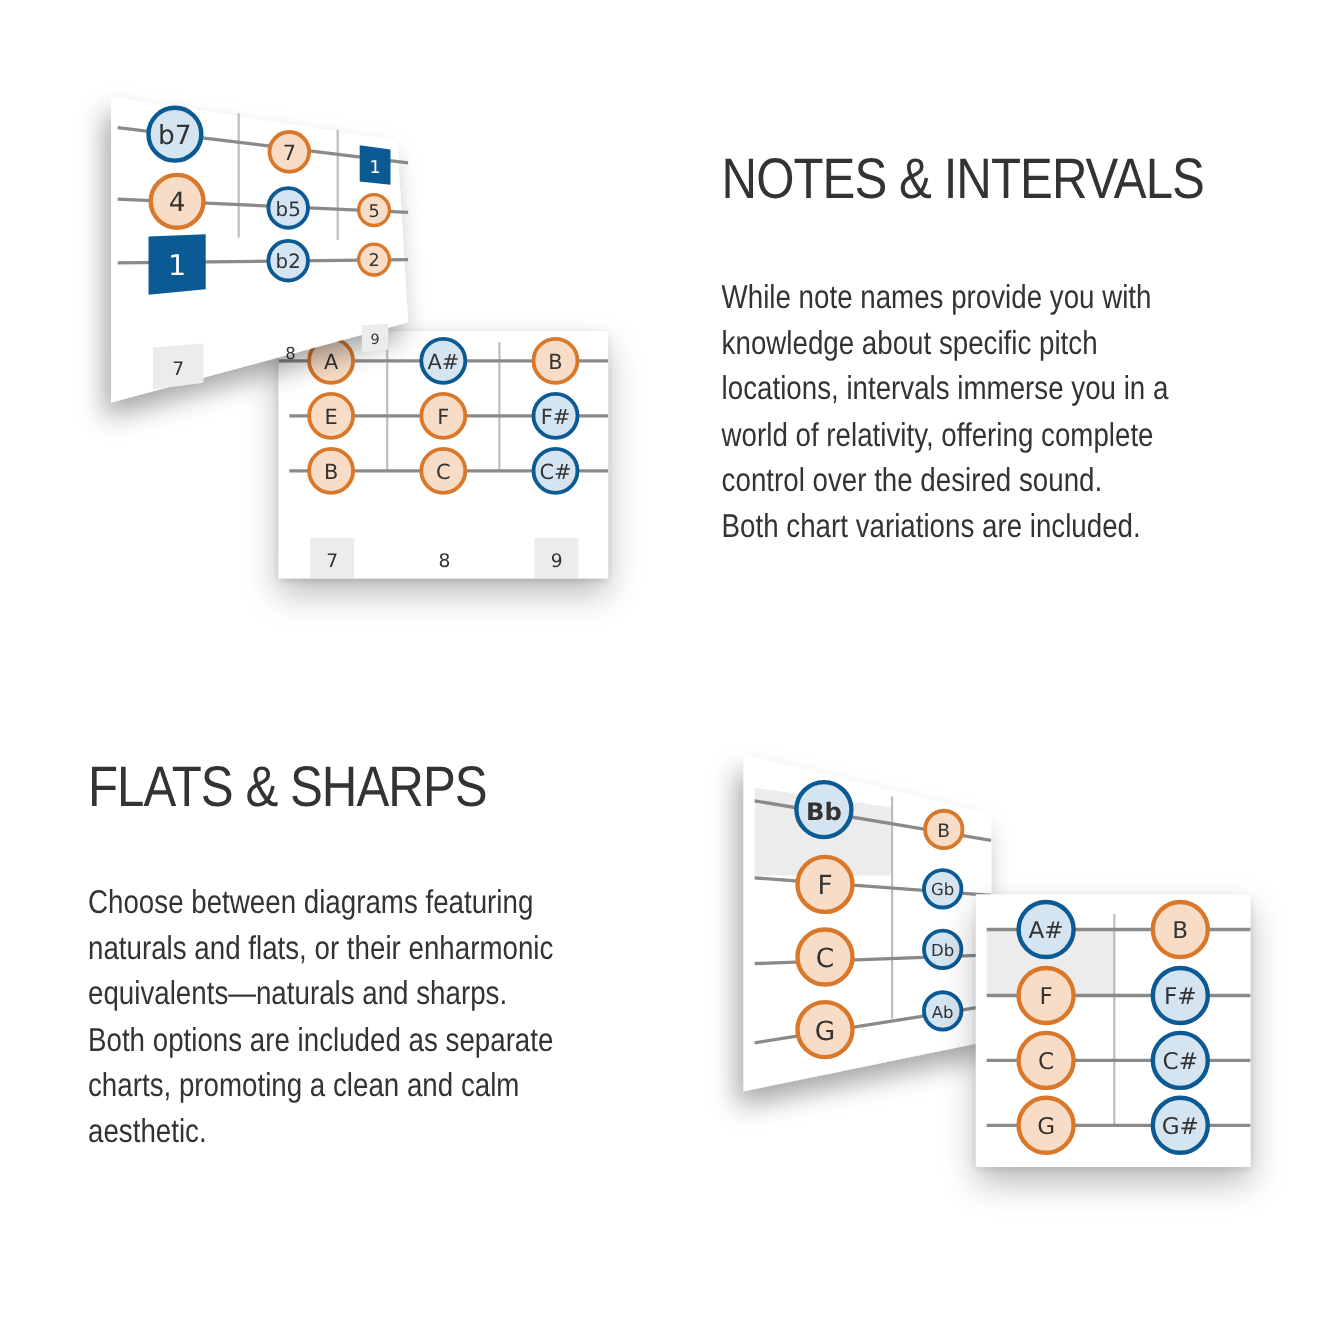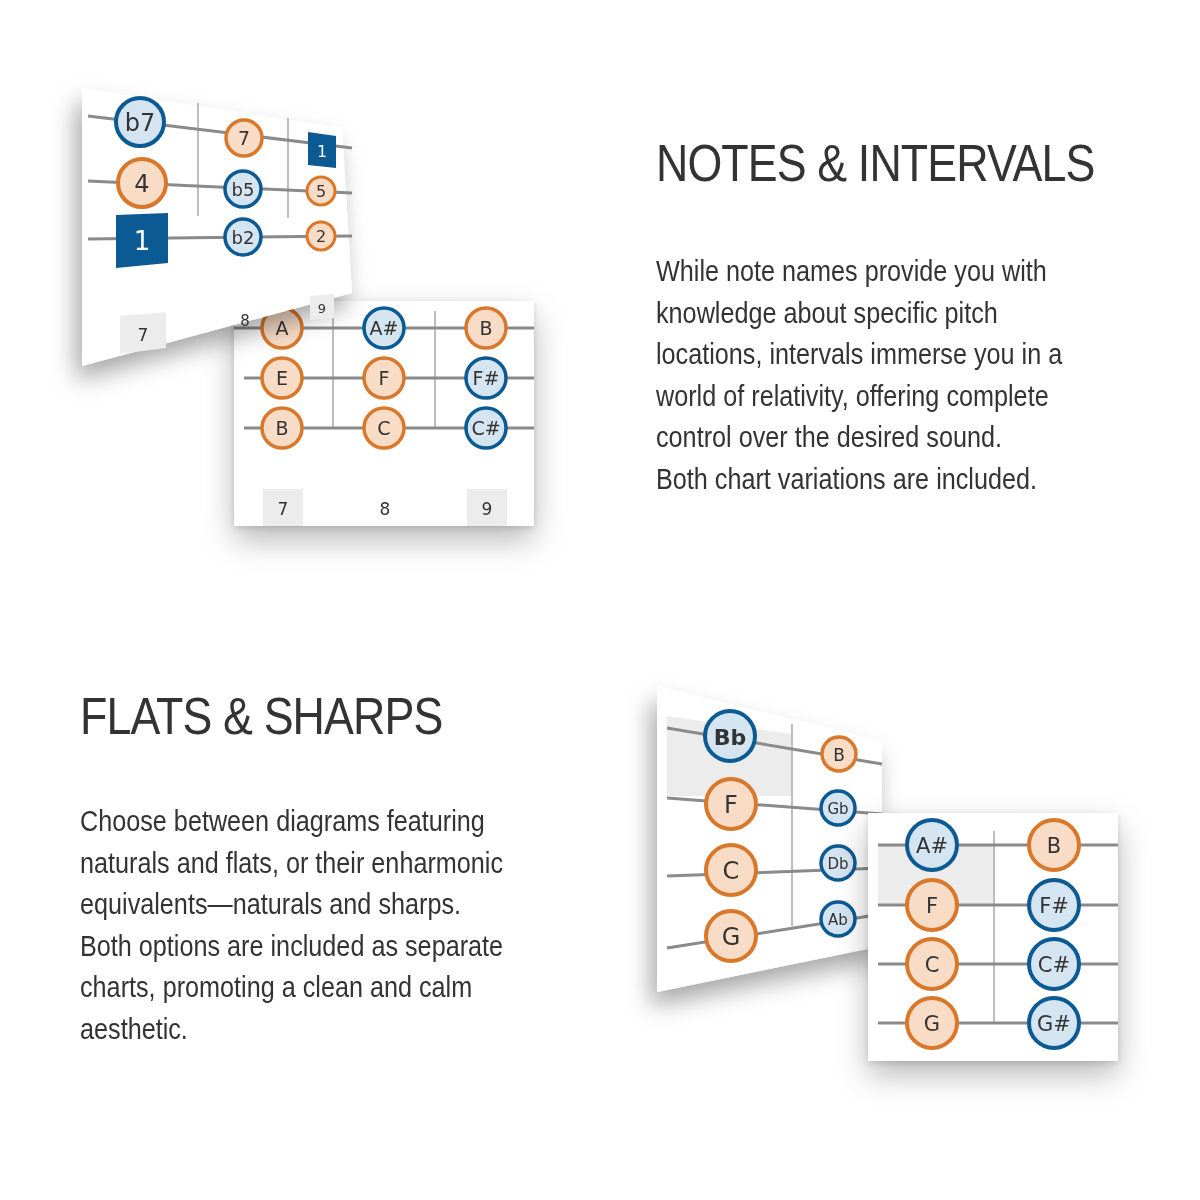--- a/index.html
+++ b/index.html
@@ -14,20 +14,21 @@
   }
   .para {
     position: absolute; margin: 0; color: #333333;
     font-family: "Liberation Sans", sans-serif; font-size: 30px; line-height: 41.6px;
     transform: scaleX(0.84); transform-origin: left top; white-space: nowrap;
   }
   .card {
     position: absolute; background: #ffffff;
     box-shadow: 0 14px 30px rgba(0,0,0,0.28), 0 2px 6px rgba(0,0,0,0.12);
     overflow: hidden;
+    margin-left: 19px;
   }
   .card svg { position: absolute; left: 0; top: 0; }
   .note text, .fret-num text { font-family: "DejaVu Sans", sans-serif; }
 </style>
 </head>
 <body>
 
 <section>
 
   <div class="card" style="left:234px; top:301px; width:300px; height:225px;">

